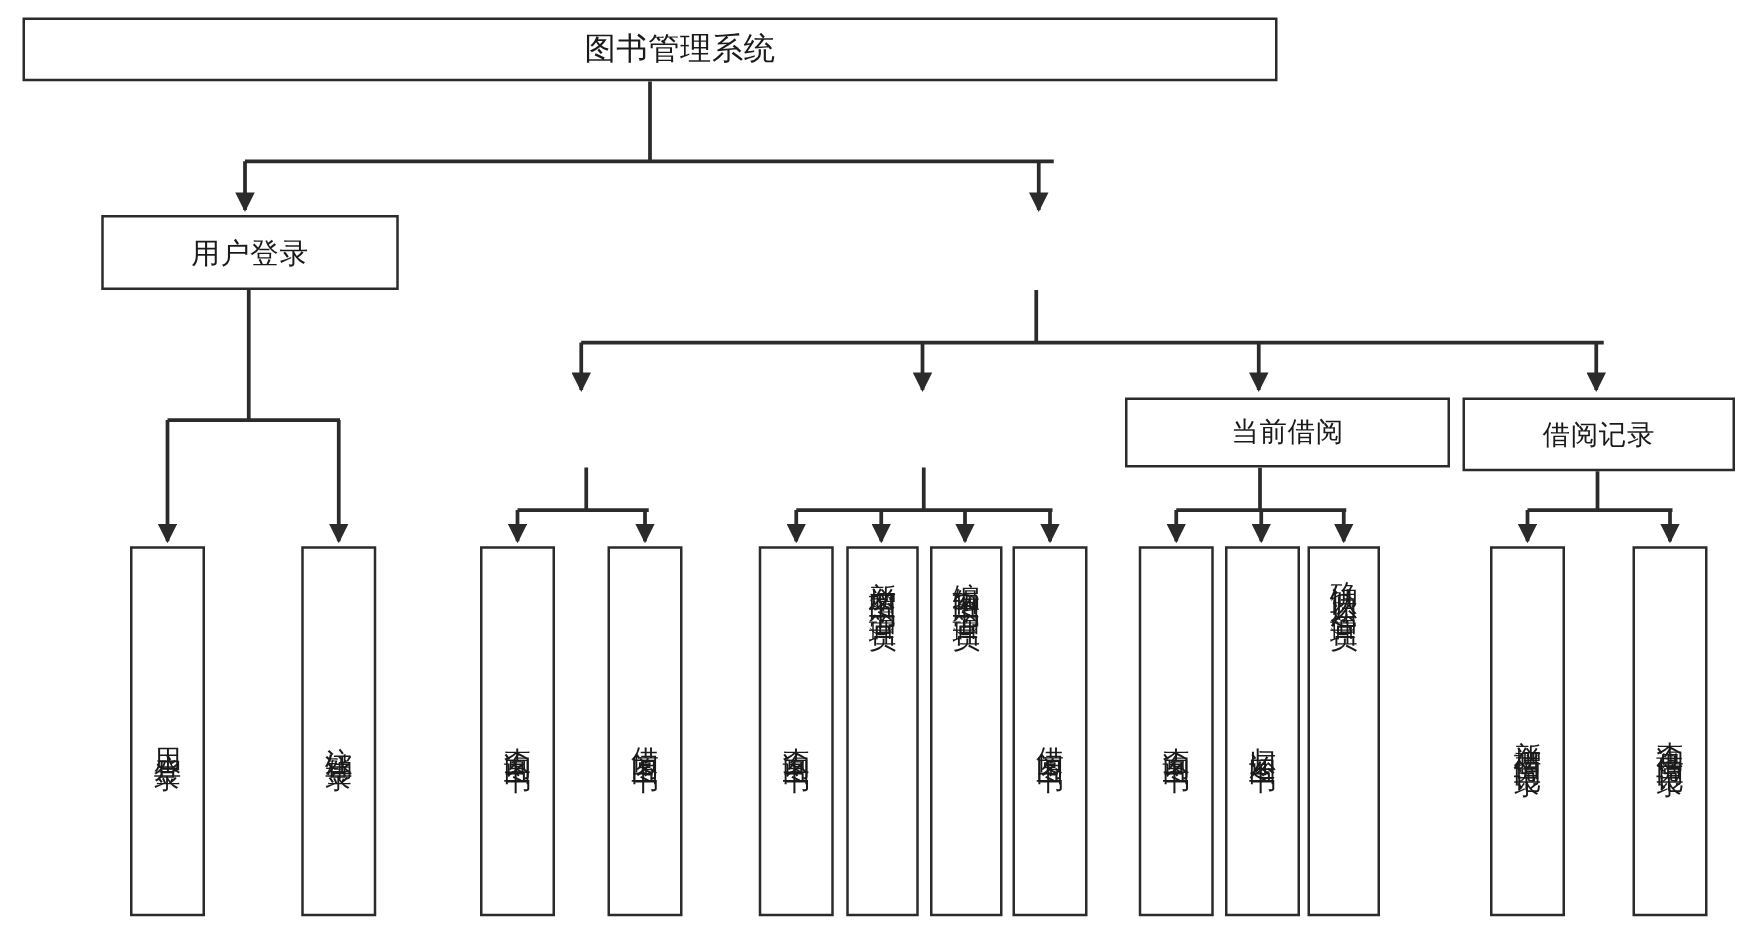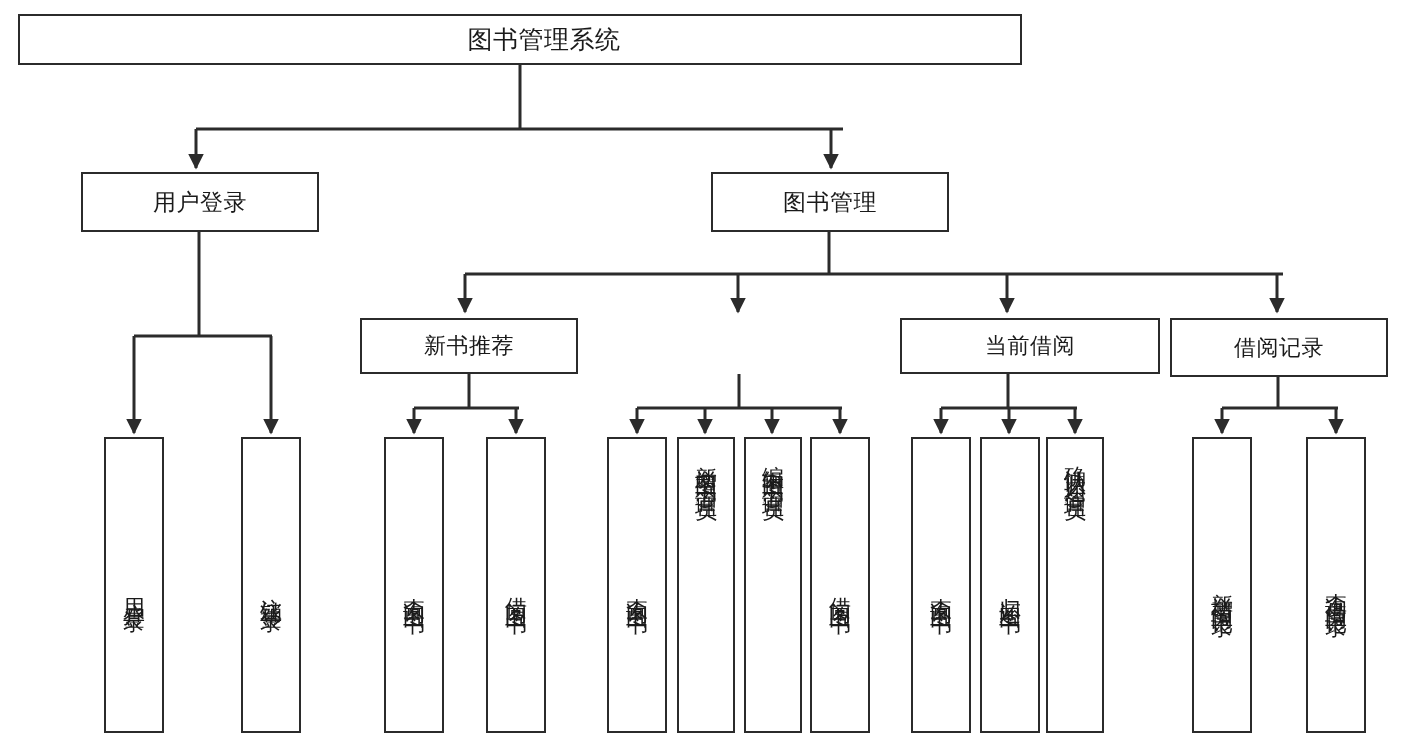--- a/index.html
+++ b/index.html
@@ -132,27 +132,21 @@
   </svg>
 
   <div class="node level0" style="left:18px; top:14px; width:1004px; height:51px;padding-left:48px;">
     <span class="node-label">图书管理系统</span>
   </div>
 
   <div class="node level1" style="left:81px; top:172px; width:238px; height:60px;">
     <span class="node-label">用户登录</span>
   </div>
 
-  <div class="node level1" style="left:711px; top:172px; width:238px; height:60px;">
-    <span class="node-label">图书管理</span>
-  </div>
-
-  <div class="node level2" style="left:360px; top:318px; width:218px; height:56px;">
-    <span class="node-label">新书推荐</span>
-  </div>
+
 
 
   <div class="node level2" style="left:900px; top:318px; width:260px; height:56px;justify-content:center;">
     <span class="node-label">当前借阅</span>
   </div>
 
   <div class="node level2" style="left:1170px; top:318px; width:218px; height:59px;">
     <span class="node-label">借阅记录</span>
   </div>
 

